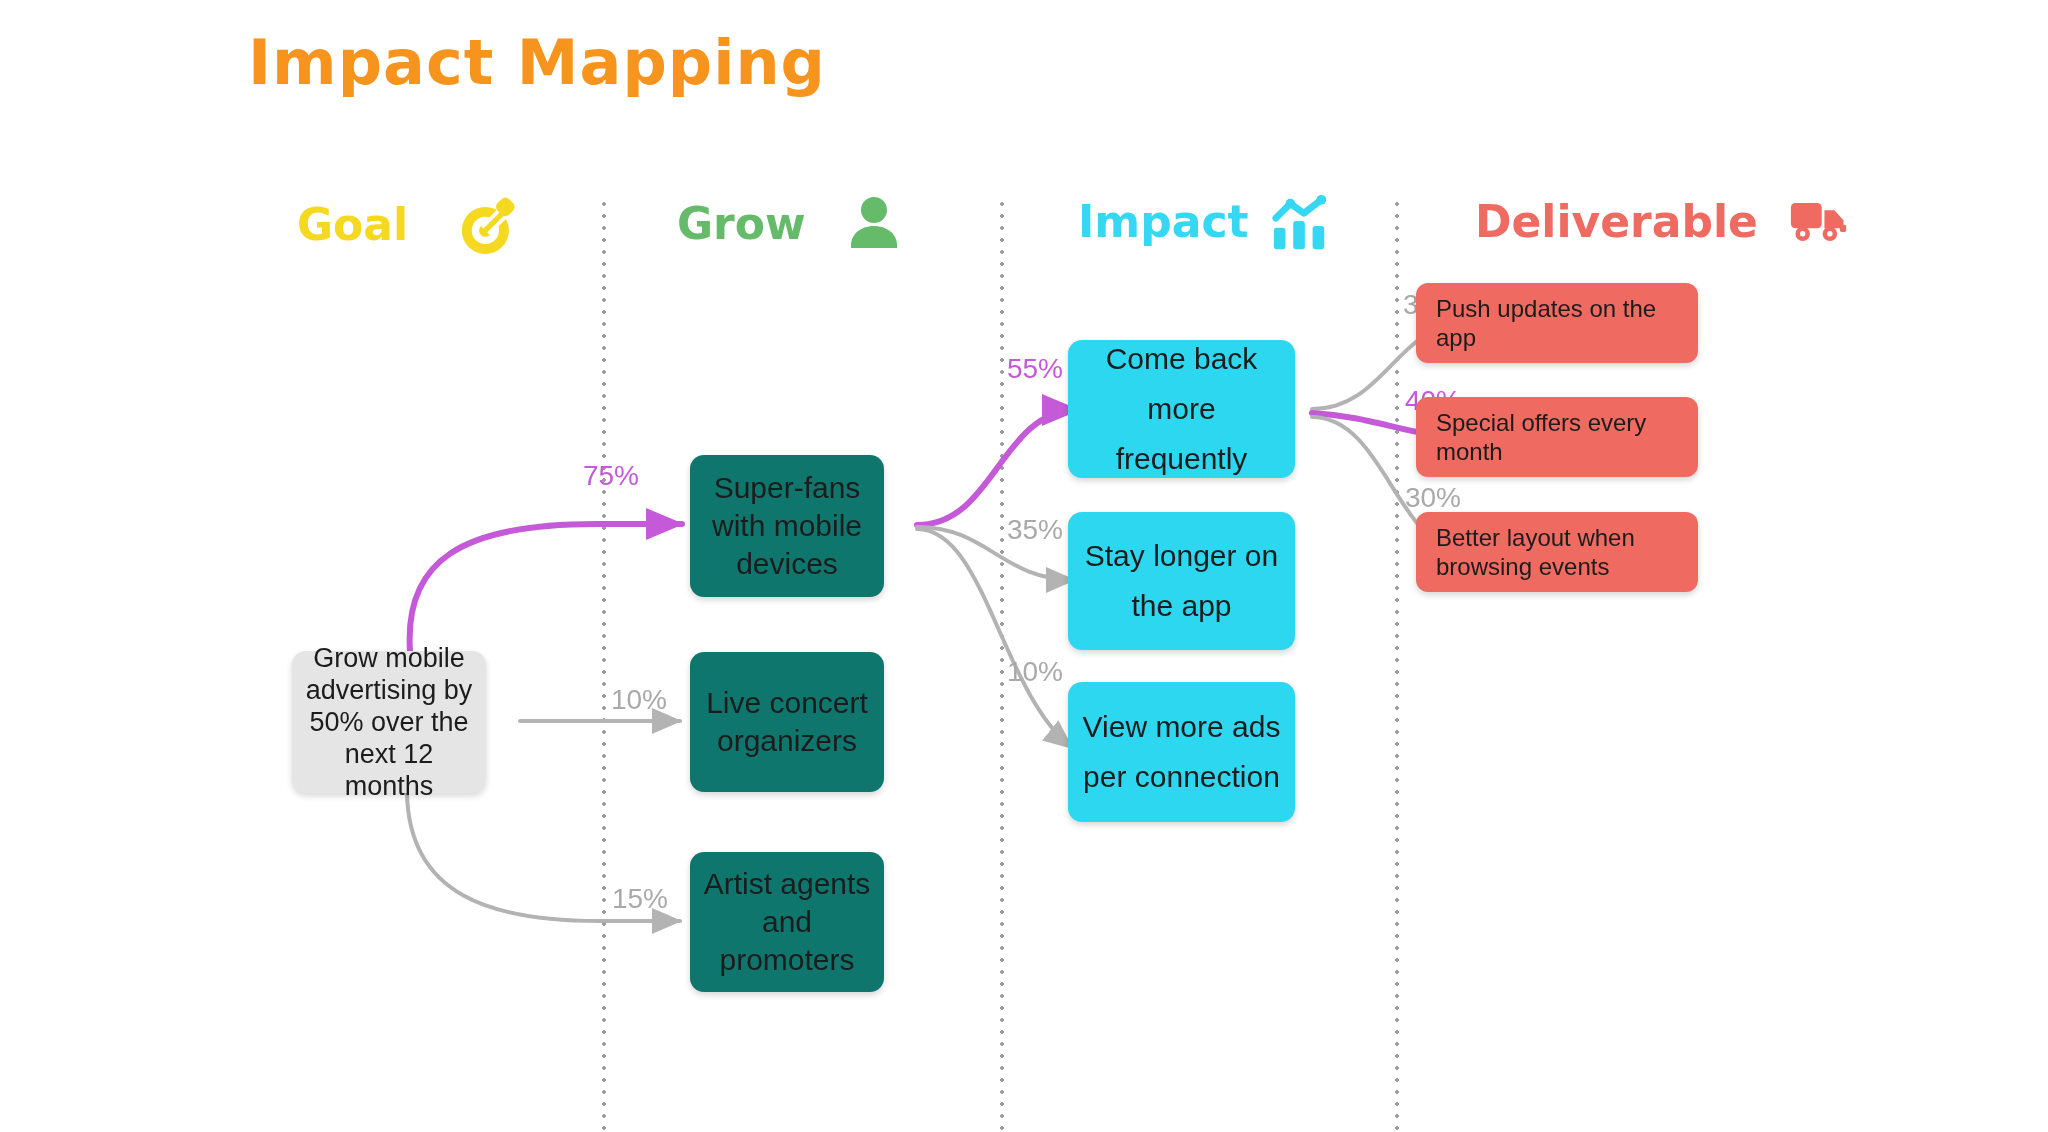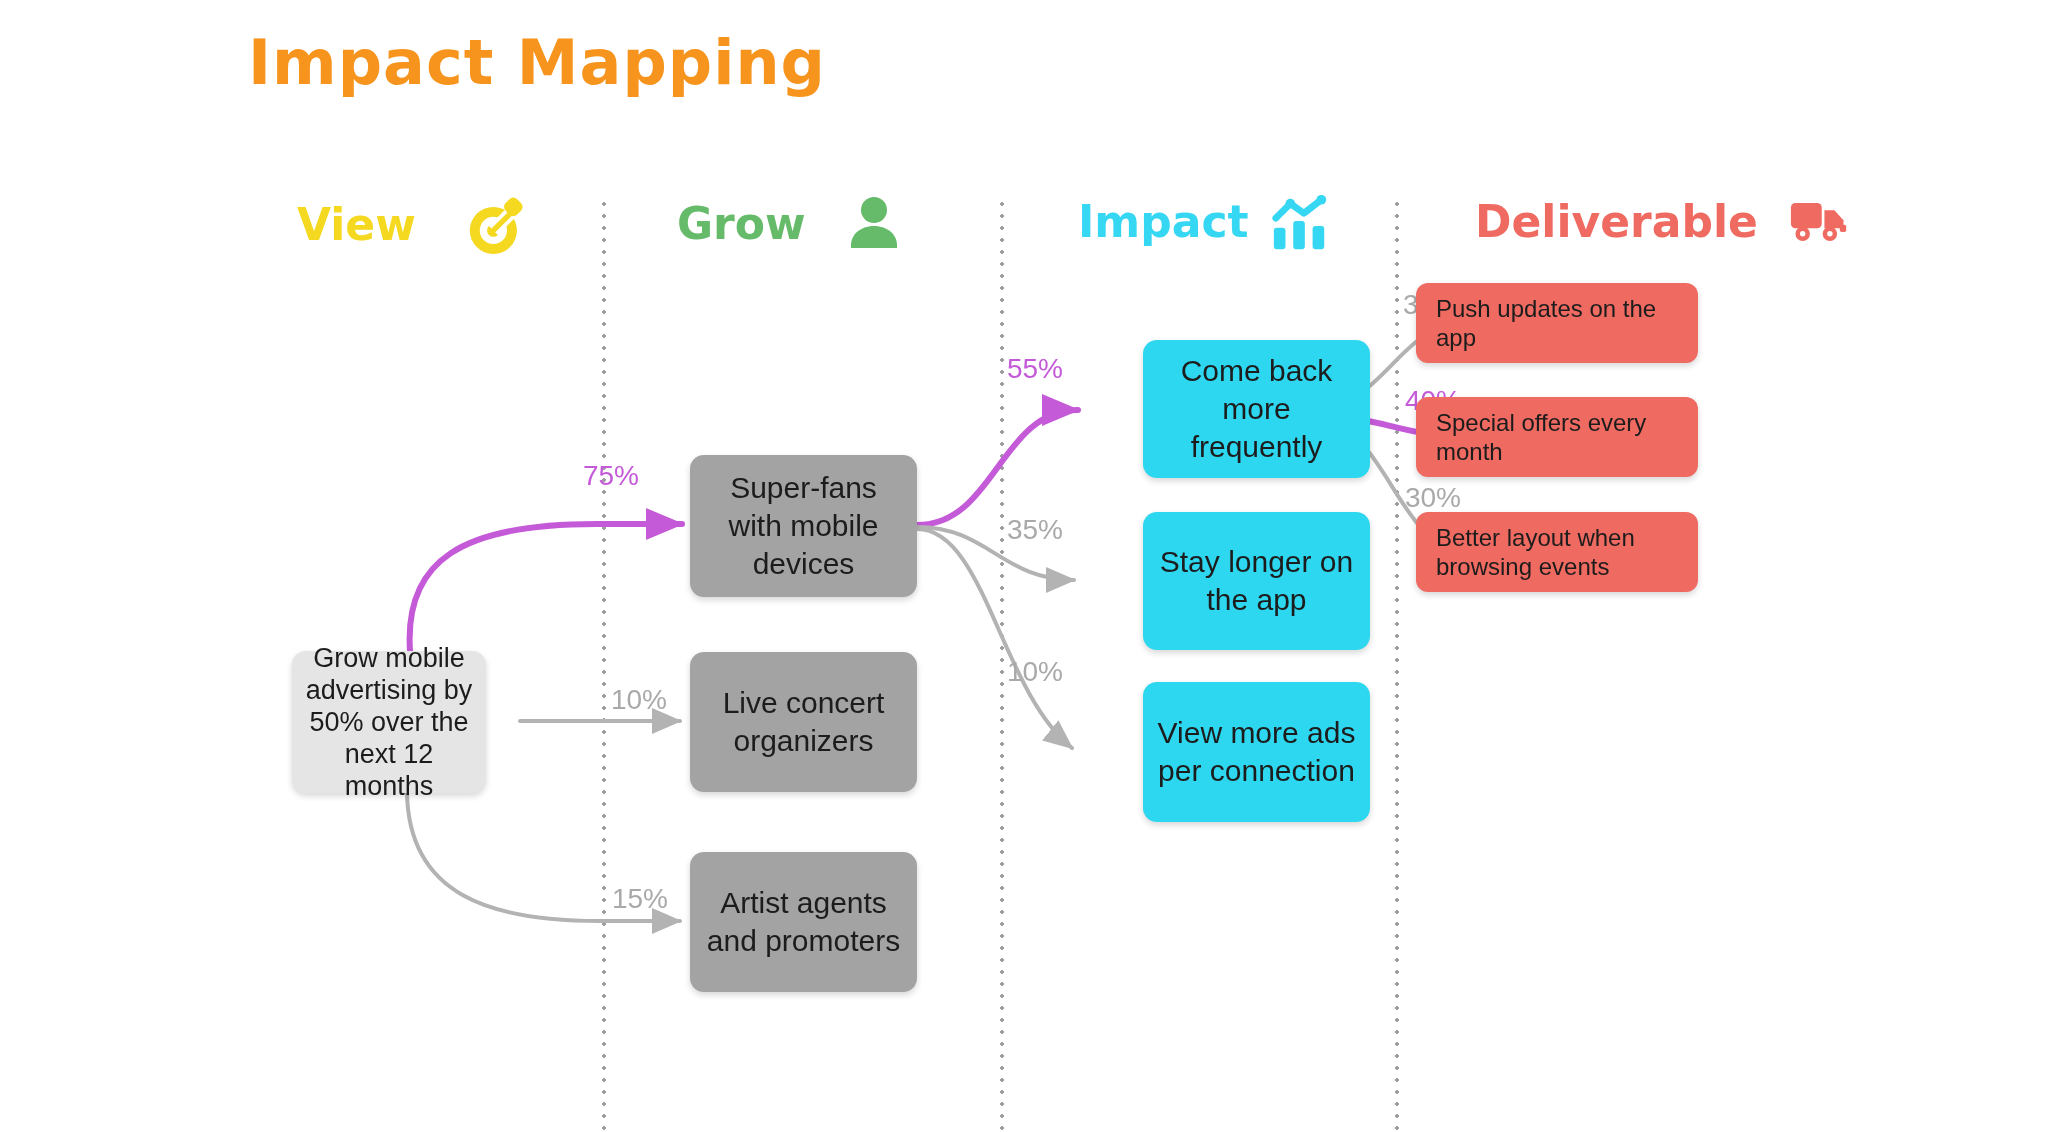--- a/index.html
+++ b/index.html
@@ -37,41 +37,41 @@
   .node{
     position:absolute;display:flex;align-items:center;justify-content:center;
     text-align:center;color:#1c1c1c;border-radius:14px;
     box-shadow:0 3px 6px rgba(0,0,0,0.16);
     box-sizing:border-box;
   }
   .goal-node{
     left:292px;top:651px;width:194px;height:142px;background:#e5e5e5;
     font-size:27px;line-height:32px;padding:0 10px;
   }
-  .actor-node{left:690px;width:227px;background:#a3a3a3;font-size:30px;line-height:38px;padding:0 12px;}
-  .impact-node{left:1143px;width:227px;background:#2ED7F0;font-size:30px;line-height:38px;padding:0 12px;}
+  .actor-node{left:690px;width:194px;background:#0f766e;font-size:30px;line-height:38px;padding:0 12px;}
+  .impact-node{left:1068px;width:227px;background:#2ED7F0;font-size:30px;line-height:50px;padding:0 12px;}
   .deliv-node{
     left:1416px;width:282px;height:80px;background:#EF6A61;
     font-size:24px;line-height:29px;justify-content:flex-start;text-align:left;padding:0 20px;border-radius:12px;
   }
   .icon{flex:0 0 auto;}
 </style>
 </head>
 <body>
 
 <div class="canvas">
 
   <h1 class="title">Impact Mapping</h1>
 
   <div class="divider" style="left:602px"></div>
   <div class="divider" style="left:1000px"></div>
   <div class="divider" style="left:1395px"></div>
 
   <div class="col-header goal-h" style="left:297px">
-    <span>View</span>
+    <span>Goal</span>
     <svg class="icon" width="58" height="62" viewBox="0 0 64 68">
       <circle cx="28" cy="40" r="26" fill="#F5D920"></circle>
       <circle cx="28" cy="40" r="15" fill="#ffffff"></circle>
       <circle cx="28" cy="40" r="7" fill="#F5D920"></circle>
       <line x1="28" y1="40" x2="50" y2="18" stroke="#ffffff" stroke-width="14"></line>
       <line x1="28" y1="40" x2="48" y2="20" stroke="#F5D920" stroke-width="6" stroke-linecap="round"></line>
       <rect x="41" y="5" width="18" height="18" rx="6" fill="#F5D920" transform="rotate(45 50 14)"></rect>
     </svg>
   </div>
 

